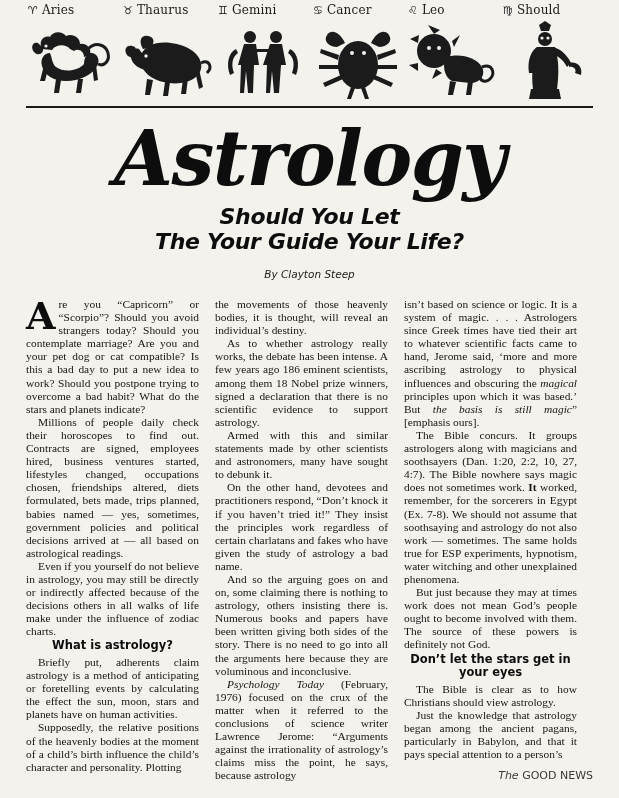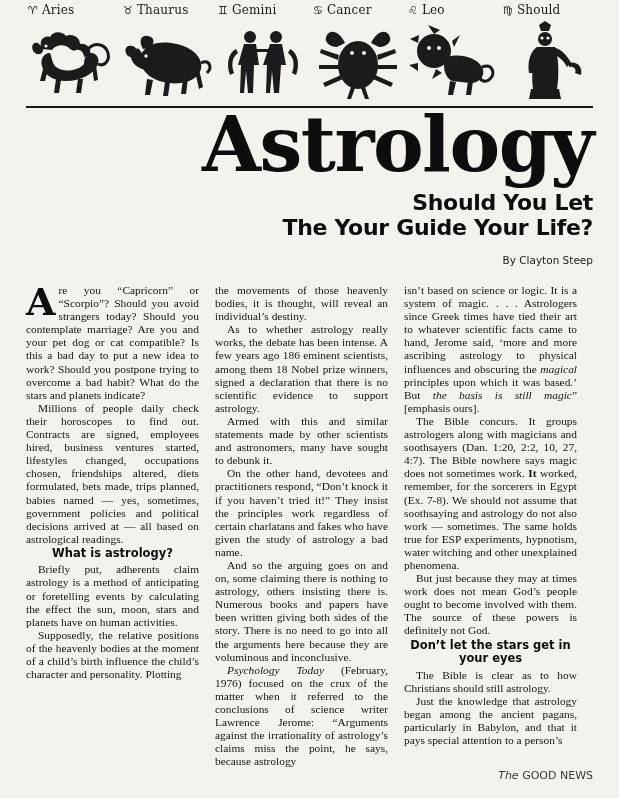--- a/index.html
+++ b/index.html
@@ -64,21 +64,23 @@
   .zodiac-art {
     height: 84px;
     width: 95px;
     position: relative;
     overflow: hidden;
   }
   .zodiac-art svg { display: block; }
 
   
   .masthead {
-    text-align: right;
+    text-align: center;
+    padding-top: 14px;
+    font-style: italic;
   }
   .big-title {
     font-family: "DejaVu Serif", serif;
     font-weight: bold;
     font-size: 76px;
     line-height: 74px;
     letter-spacing: -1.5px;
     margin: 0;
     color: #0d0d0d;
   }
@@ -291,20 +293,21 @@
     <p class="sub1">Should You Let</p>
     <p class="sub2">The Your Guide Your Life?</p>
     <p class="byline">By Clayton Steep</p>
   </div>
 
   <div class="columns">
 
     <div class="col">
       <p class="dropcap-para noindent"><span class="dropcap">A</span><span>re you “Capricorn” or “Scorpio”? Should you avoid strangers today? Should you contemplate marriage? Are you and your pet dog or cat compatible? Is this a bad day to put a new idea to work? Should you postpone trying to overcome a bad habit? What do the stars and planets indicate?</span></p>
       <p>Millions of people daily check their horoscopes to find out. Contracts are signed, employees hired, business ventures started, lifestyles changed, occupations chosen, friendships altered, diets formulated, bets made, trips planned, babies named — yes, sometimes, government policies and political decisions arrived at — all based on astrological readings.</p>
+      <p>Even if you yourself do not believe in astrology, you may still be directly or indirectly affected because of the decisions others in all walks of life make under the influence of zodiac charts.</p>
       <div class="subhead">What is astrology?</div>
       <p>Briefly put, adherents claim astrology is a method of anticipating or foretelling events by calculating the effect the sun, moon, stars and planets have on human activities.</p>
       <p>Supposedly, the relative positions of the heavenly bodies at the moment of a child’s birth influence the child’s character and personality. Plotting</p>
     </div>
 
     <div class="col">
       <p class="noindent">the movements of those heavenly bodies, it is thought, will reveal an individual’s destiny.</p>
       <p>As to whether astrology really works, the debate has been intense. A few years ago 186 eminent scientists, among them 18 Nobel prize winners, signed a declaration that there is no scientific evidence to support astrology.</p>
       <p>Armed with this and similar statements made by other scientists and astronomers, many have sought to debunk it.</p>
       <p>On the other hand, devotees and practitioners respond, “Don’t knock it if you haven’t tried it!” They insist the principles work regardless of certain charlatans and fakes who have given the study of astrology a bad name.</p>
@@ -313,21 +316,21 @@
     </div>
 
     <div class="col">
       <p class="noindent"><span>isn’t based on science or logic. It is a system of magic. . . . Astrologers since Greek times have tied their art to whatever scientific facts came to hand, Jerome said, ‘more and more ascribing astrology to physical influences and obscuring the </span><span class="it">magical</span><span> principles upon which it was based.’ But </span><span class="it">the basis is still magic</span><span>” [emphasis ours].</span></p>
       <p><span>The Bible concurs. It groups astrologers along with magicians and soothsayers (Dan. 1:20, 2:2, 10, 27, 4:7). The Bible nowhere says magic does not sometimes work. </span><span class="bd">It</span><span> worked, remember, for the sorcerers in Egypt (Ex. 7-8). We should not assume that soothsaying and astrology do not also work — sometimes. The same holds true for ESP experiments, hypnotism, water witching and other unexplained phenomena.</span></p>
       <p>But just because they may at times work does not mean God’s people ought to become involved with them. The source of these powers is definitely not God.</p>
       <div class="subhead">
         <span>Don’t let the stars get in</span><br>
         <span>your eyes</span>
       </div>
-      <p>The Bible is clear as to how Christians should still astrology.</p>
+      <p>The Bible is clear as to how Christians should view astrology.</p>
       <p>Just the knowledge that astrology began among the ancient pagans, particularly in Babylon, and that it pays special attention to a person’s</p>
     </div>
   </div>
 
   <div class="footer">
     <span class="lead">The</span>
     <span>GOOD NEWS</span>
   </div>
 
 </div>

